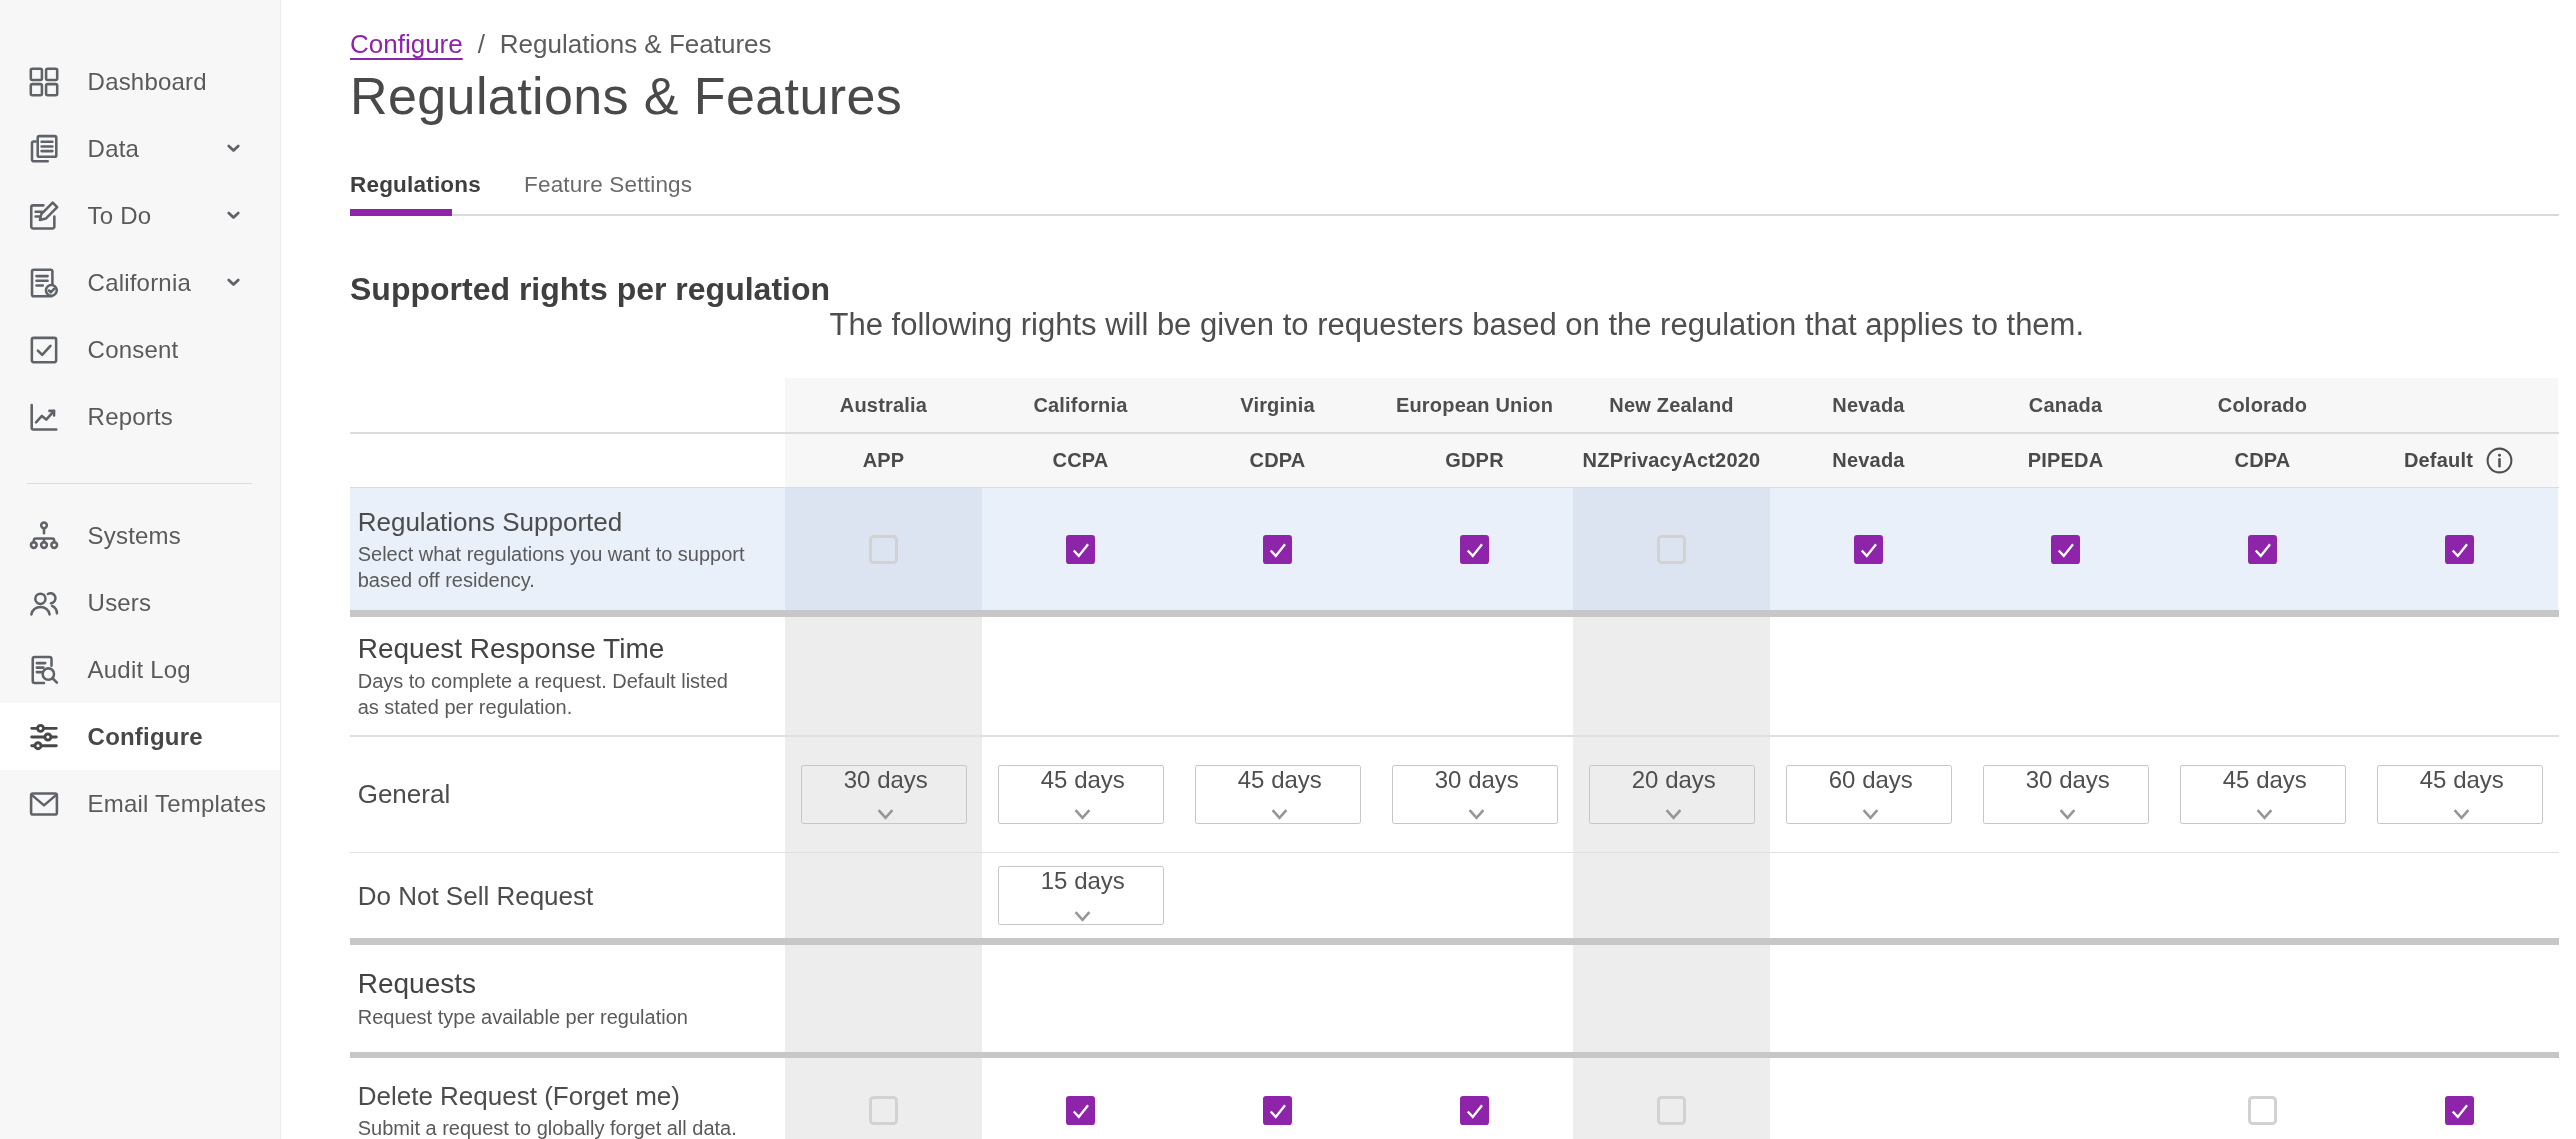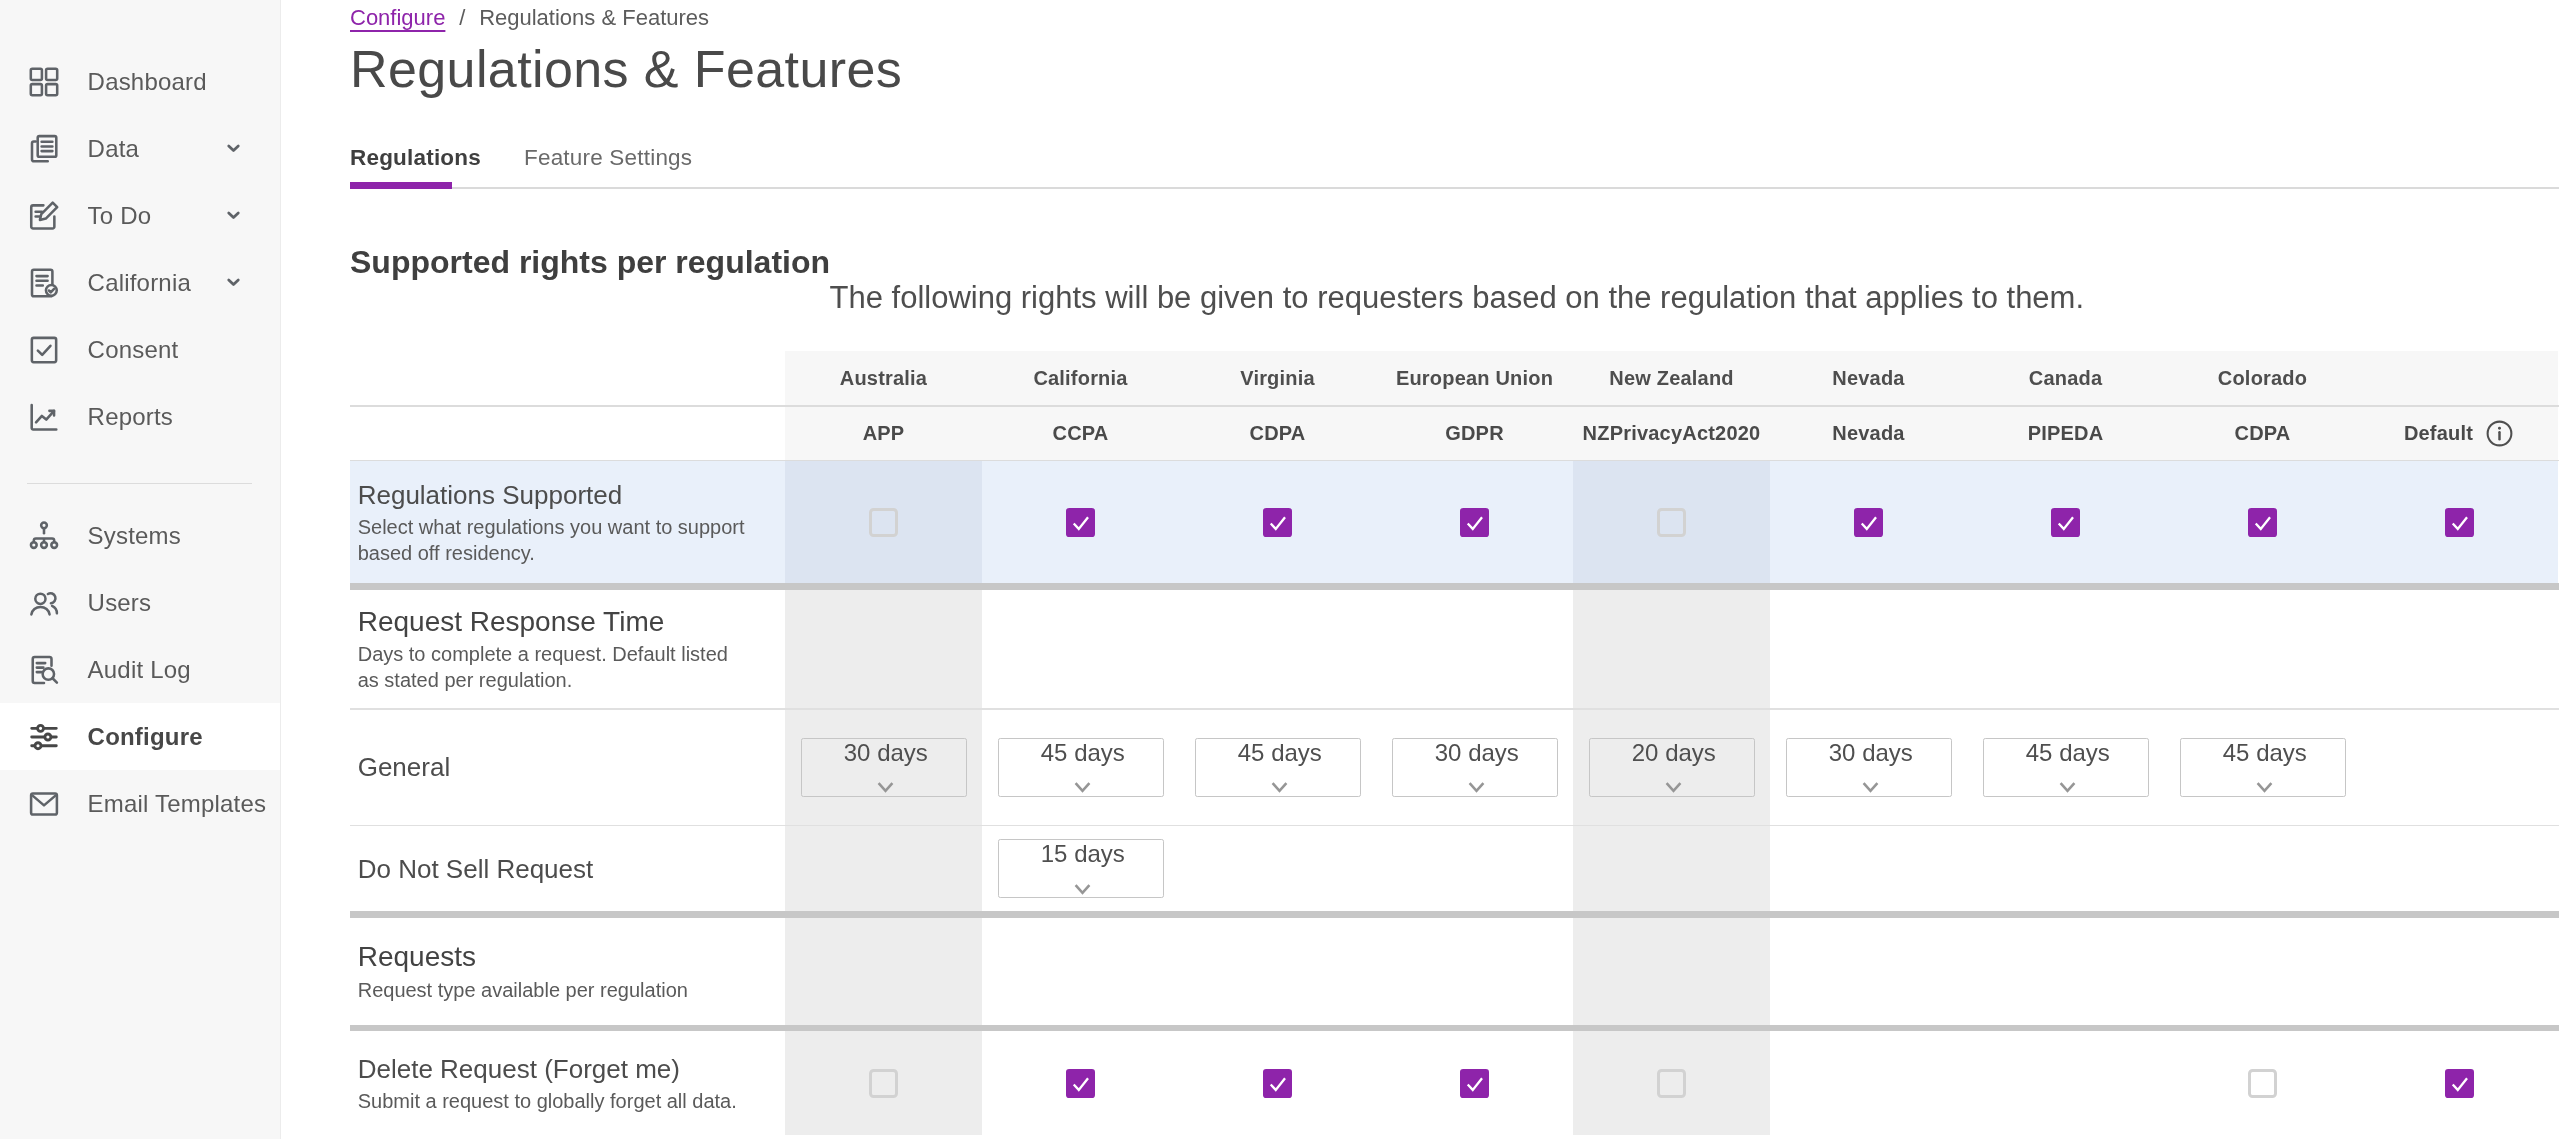--- a/index.html
+++ b/index.html
@@ -15,21 +15,21 @@
   .nav-item .nav-label { margin-left:26px; font-size:24px; color:#5a5a5a; letter-spacing:0.2px; flex:1; }
   .nav-item .nav-chevron { margin-right:31px; width:31px; height:31px; display:flex; align-items:center; justify-content:center; }
   .nav-item.active { background:#ffffff; }
   .nav-item.active .nav-label { color:#474747; font-weight:700; }
   .nav-divider { height:0.8px; background:#dcdcdc; margin:33px 28px 18.6px 27px; }
   svg.ic { stroke:#5f6368; stroke-width:1.7; fill:none; stroke-linecap:round; stroke-linejoin:round; }
   .nav-item.active svg.ic { stroke:#474747; stroke-width:1.9; }
 
   
   .main { flex:1; padding:0 12.4px 0 69px; }
-  .breadcrumb { padding-top:3px; font-size:22px; line-height:29.4px; color:#5c5c5c; }
+  .breadcrumb { padding-top:30px; font-size:26px; line-height:29.4px; color:#5c5c5c; }
   .breadcrumb a { color:#8e24aa; text-decoration:underline; text-underline-offset:4.6px; cursor:pointer; }
   .breadcrumb .sep { margin:0 7.7px; }
   h1.page-title { margin-top:6.2px; font-size:52px; line-height:60px; font-weight:500; color:#494949; letter-spacing:0.4px; }
 
   .tabs { margin-top:45px; display:flex; height:29.4px; align-items:center; }
   .tab { font-size:22.5px; color:#6a6a6a; font-weight:500; letter-spacing:0.2px; cursor:pointer; }
   .tab.active { color:#3f3f3f; font-weight:700; }
   .tab + .tab { margin-left:43px; }
   .tabline { margin-top:14px; width:2209px; height:2.3px; background:#dadada; position:relative; }
   .tabline .indicator { position:absolute; left:0; top:-4.6px; width:102px; height:7px; background:#8e24aa; }
@@ -445,20 +445,28 @@
       <div class="cell sh">
           <div class="dd">
             <span class="dd-val">20 days</span>
             <svg width="23" height="15.5" viewBox="0 0 30 20" fill="none">
               <path d="M6 4l9 10 9-10" stroke="#969696" stroke-width="3.4"></path>
             </svg>
           </div>
         </div>
       <div class="cell">
           <div class="dd">
+            <span class="dd-val">60 days</span>
+            <svg width="23" height="15.5" viewBox="0 0 30 20" fill="none">
+              <path d="M6 4l9 10 9-10" stroke="#969696" stroke-width="3.4"></path>
+            </svg>
+          </div>
+        </div>
+      <div class="cell">
+          <div class="dd">
             <span class="dd-val">30 days</span>
             <svg width="23" height="15.5" viewBox="0 0 30 20" fill="none">
               <path d="M6 4l9 10 9-10" stroke="#969696" stroke-width="3.4"></path>
             </svg>
           </div>
         </div>
       <div class="cell">
           <div class="dd">
             <span class="dd-val">45 days</span>
             <svg width="23" height="15.5" viewBox="0 0 30 20" fill="none">

